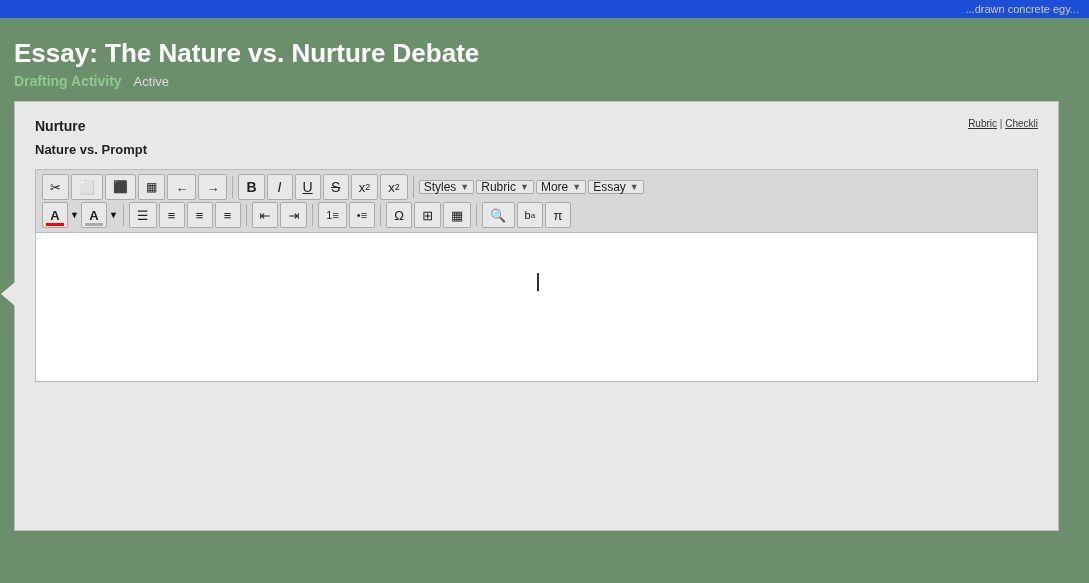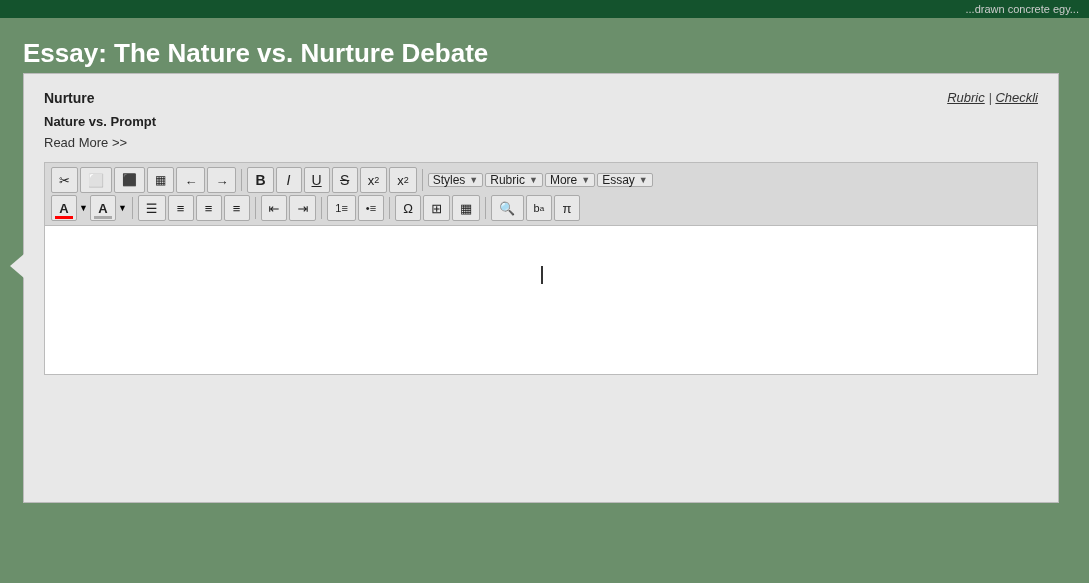--- a/index.html
+++ b/index.html
@@ -7,37 +7,37 @@
       font-family: Arial, sans-serif;
       background: #5a7a5a;
       width: 1089px;
       height: 583px;
       overflow: hidden;
       position: relative;
     }
 
     
     .top-bar {
-      background: #14532d;
+      background: #1d4ed8;
       height: 18px;
       width: 100%;
       display: flex;
       align-items: center;
       justify-content: flex-end;
       padding-right: 10px;
     }
     .top-bar-text {
       color: #ccc;
       font-size: 11px;
     }
 
     
     .main-content {
       background: #6b8f6b;
-      padding: 20px 30px 0 23px;
+      padding: 20px 30px 0 14px;
       height: calc(100% - 18px);
     }
 
     
     .essay-title {
       color: #fff;
       font-size: 26px;
       font-weight: bold;
       margin-bottom: 4px;
     }
@@ -130,23 +130,22 @@
       font-size: 13px;
       color: #333;
       margin-bottom: 12px;
     }
 
     
     .rubric-links {
       position: absolute;
       top: 16px;
       right: 20px;
-      font-size: 13px;
+      font-size: 10px;
       color: #555;
-      font-style: italic;
     }
 
     .rubric-links a {
       color: #333;
       text-decoration: underline;
       cursor: pointer;
     }
 
     
     .toolbar {
@@ -260,36 +259,39 @@
 <body>
 
 <div class="top-bar">
   <span class="top-bar-text">...drawn concrete egy...</span>
 </div>
 
 <div class="main-content">
 
   <div class="essay-title">Essay: The Nature vs. Nurture Debate</div>
 
+  <div class="activity-row">
+    <span class="drafting-label">Drafting Activity</span>
+    <span class="active-label">Active</span>
+  </div>
 
 
   <div class="editor-panel">
 
     <div class="left-arrow"></div>
 
     <div class="rubric-links">
       <a>Rubric</a>
       <span> | </span>
       <a>Checkli</a>
     </div>
 
     <div class="prompt-section">
       <div class="prompt-label">Nurture</div>
       <div class="prompt-title">Nature vs. Prompt</div>
-      <div class="read-more">Read More &gt;&gt;</div>
     </div>
 
     <div class="toolbar">
 
       <div class="toolbar-row">
         <button class="tb-btn">✂</button>
         <button class="tb-btn">⬜</button>
         <button class="tb-btn" style="font-size:12px;">⬛</button>
         <button class="tb-btn" style="font-size:12px;">▦</button>
         <button class="tb-btn">←</button>

